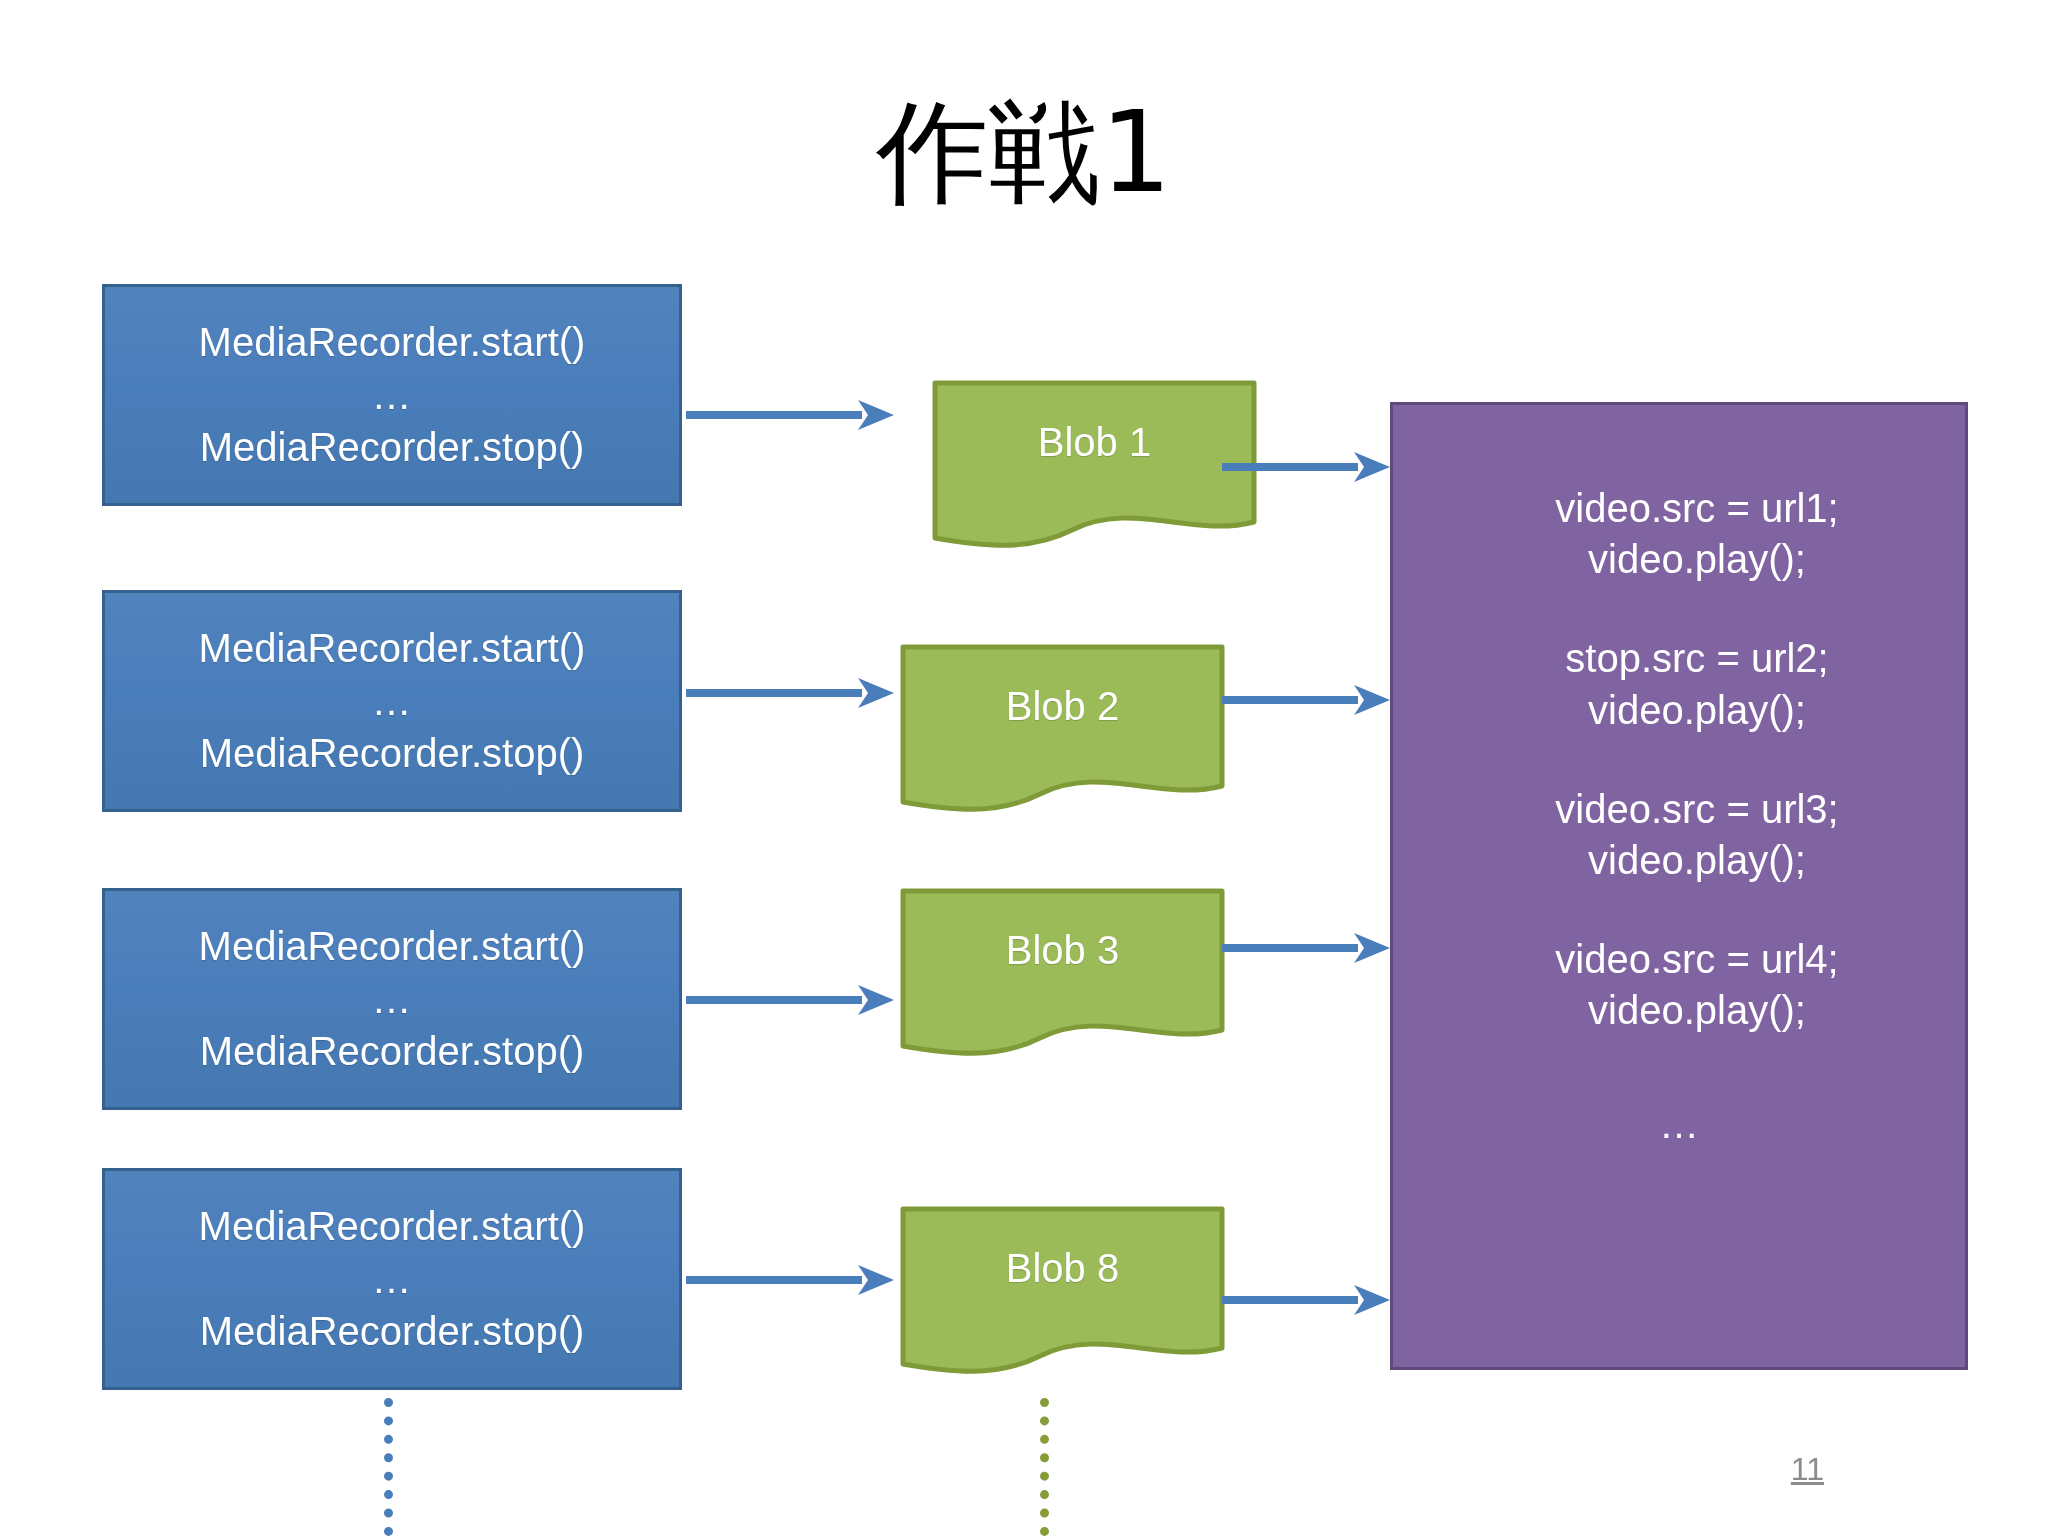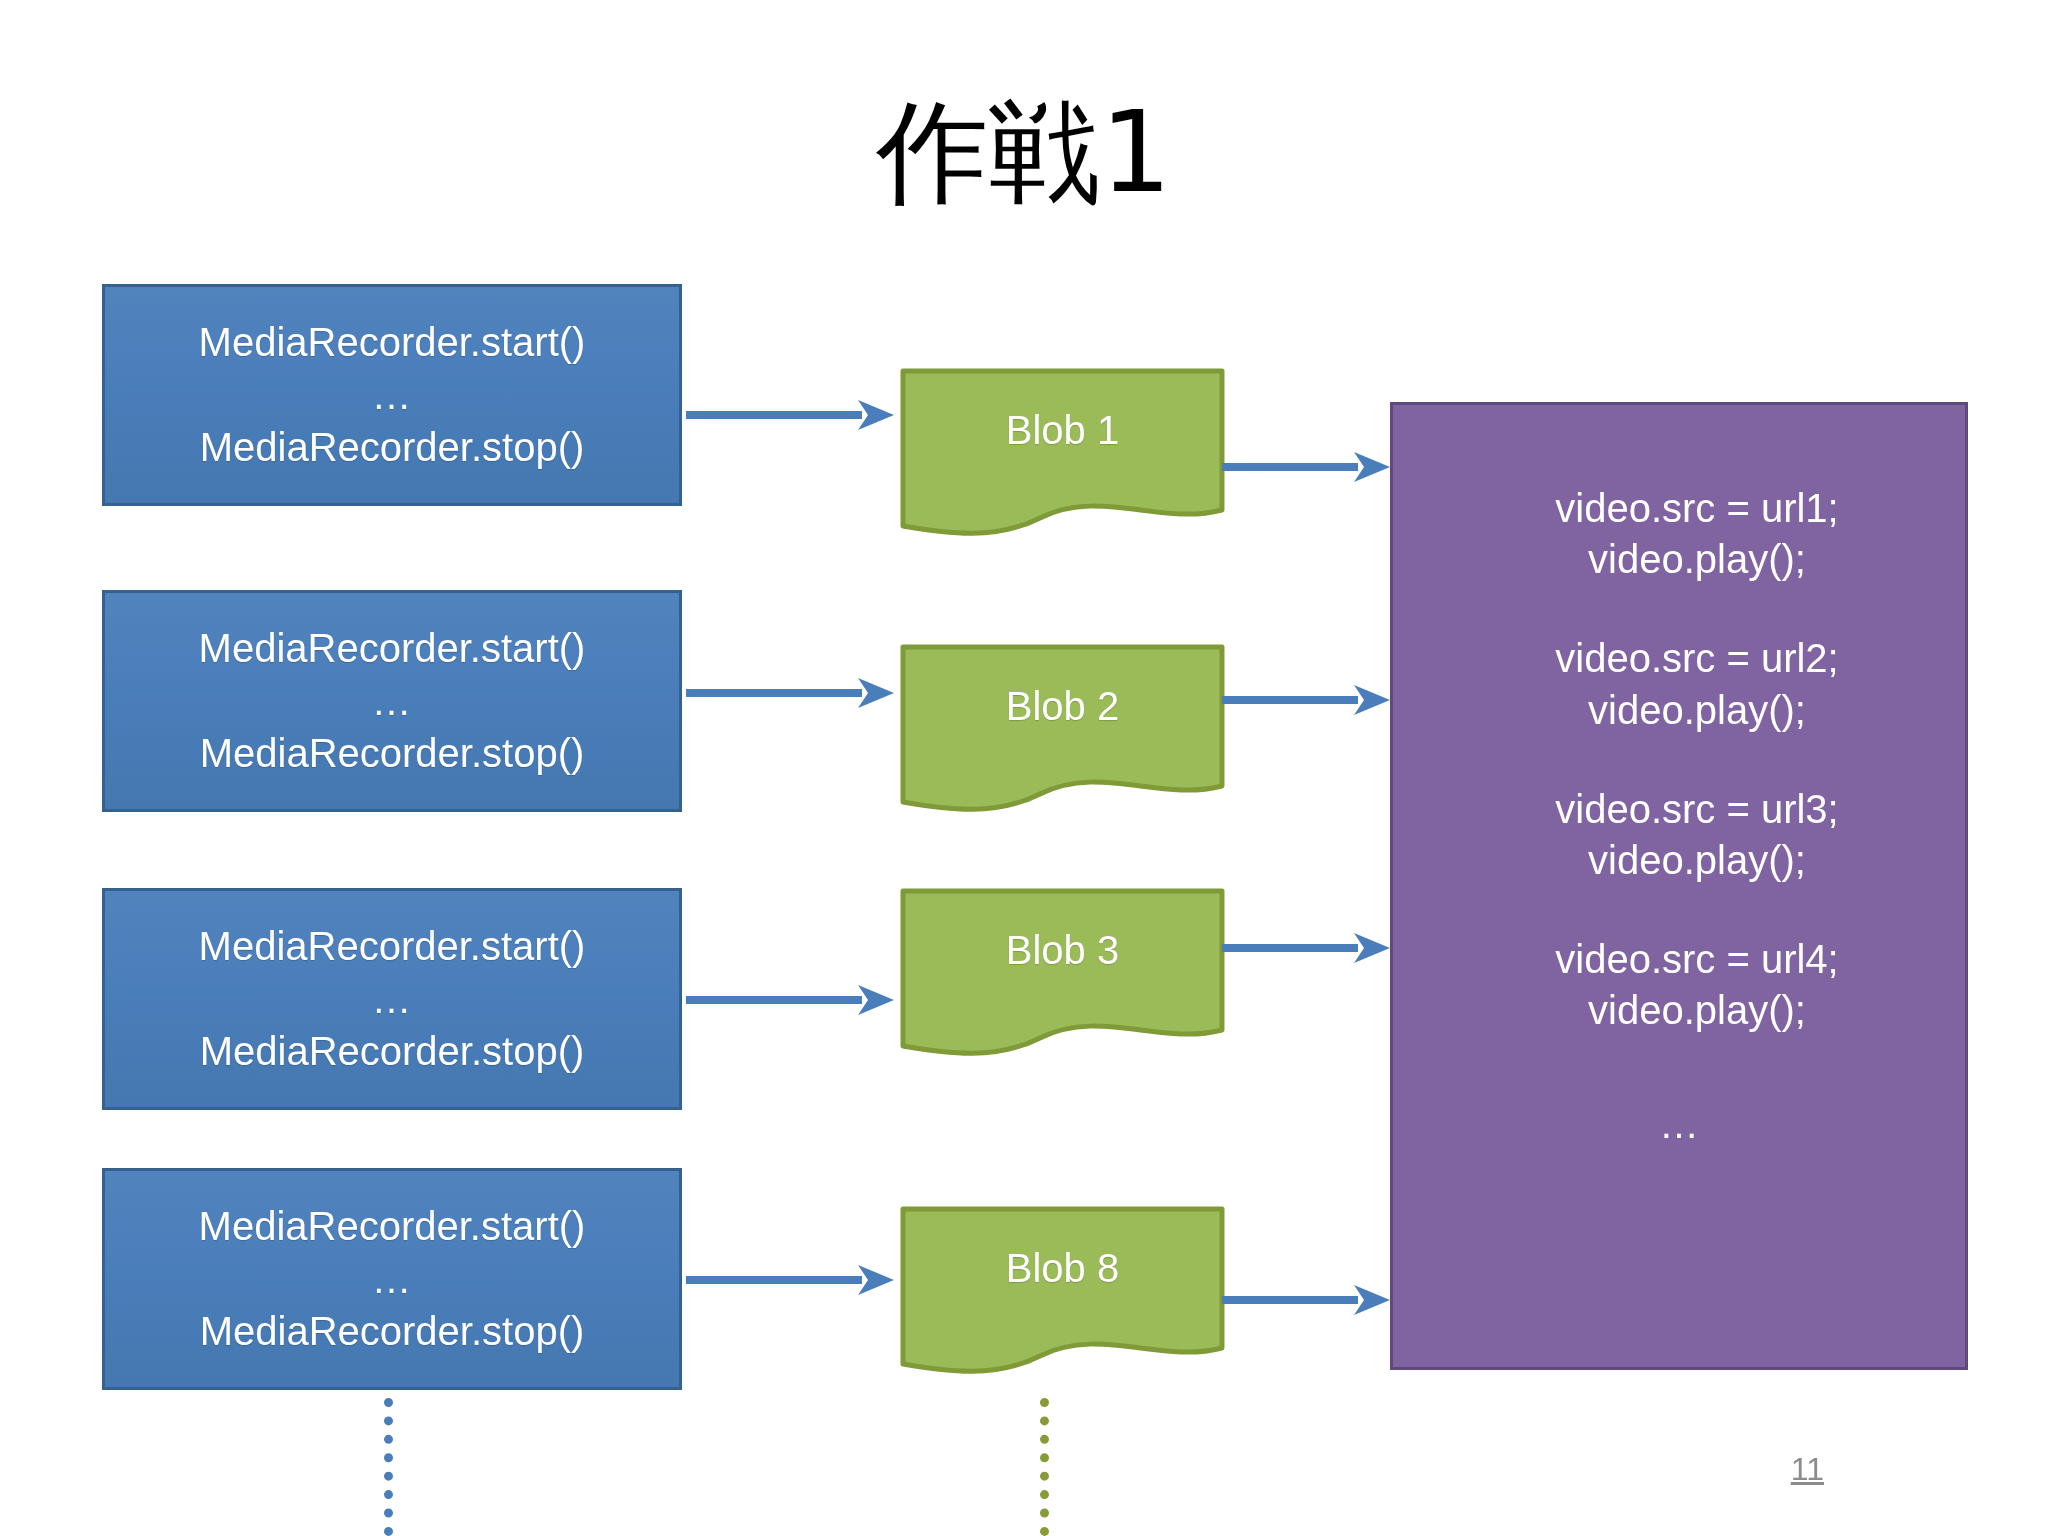--- a/index.html
+++ b/index.html
@@ -79,21 +79,21 @@
     top: 38px;
     width: 325px;
     text-align: center;
     color: #ffffff;
     font-size: 40px;
     line-height: 1.2;
     text-shadow: 0 1px 1px rgba(0,0,0,0.18);
     pointer-events: none;
     white-space: nowrap;
   }
-  #blob-1 { top: 368px; }
+  #blob-1 { top: 380px; margin-left: 32px; }
   #blob-2 { top: 644px; }
   #blob-3 { top: 888px; }
   #blob-4 { top: 1206px; }
 
   
   #player-box {
     position: absolute;
     left: 1390px;
     top: 402px;
     width: 578px;
@@ -255,21 +255,21 @@
       <path d="M132,5 L168,20 L132,35 L142,20 Z" fill="#4A7EBB"></path>
     </svg>
   </div>
 
   <div id="player-box">
     <div class="blk">
       <span class="l">video.src = url1;</span>
       <span class="l">video.play();</span>
     </div>
     <div class="blk">
-      <span class="l">video.src = url2;</span>
+      <span class="l">stop.src = url2;</span>
       <span class="l">video.play();</span>
     </div>
     <div class="blk">
       <span class="l">video.src = url3;</span>
       <span class="l">video.play();</span>
     </div>
     <div class="blk">
       <span class="l">video.src = url4;</span>
       <span class="l">video.play();</span>
     </div>

